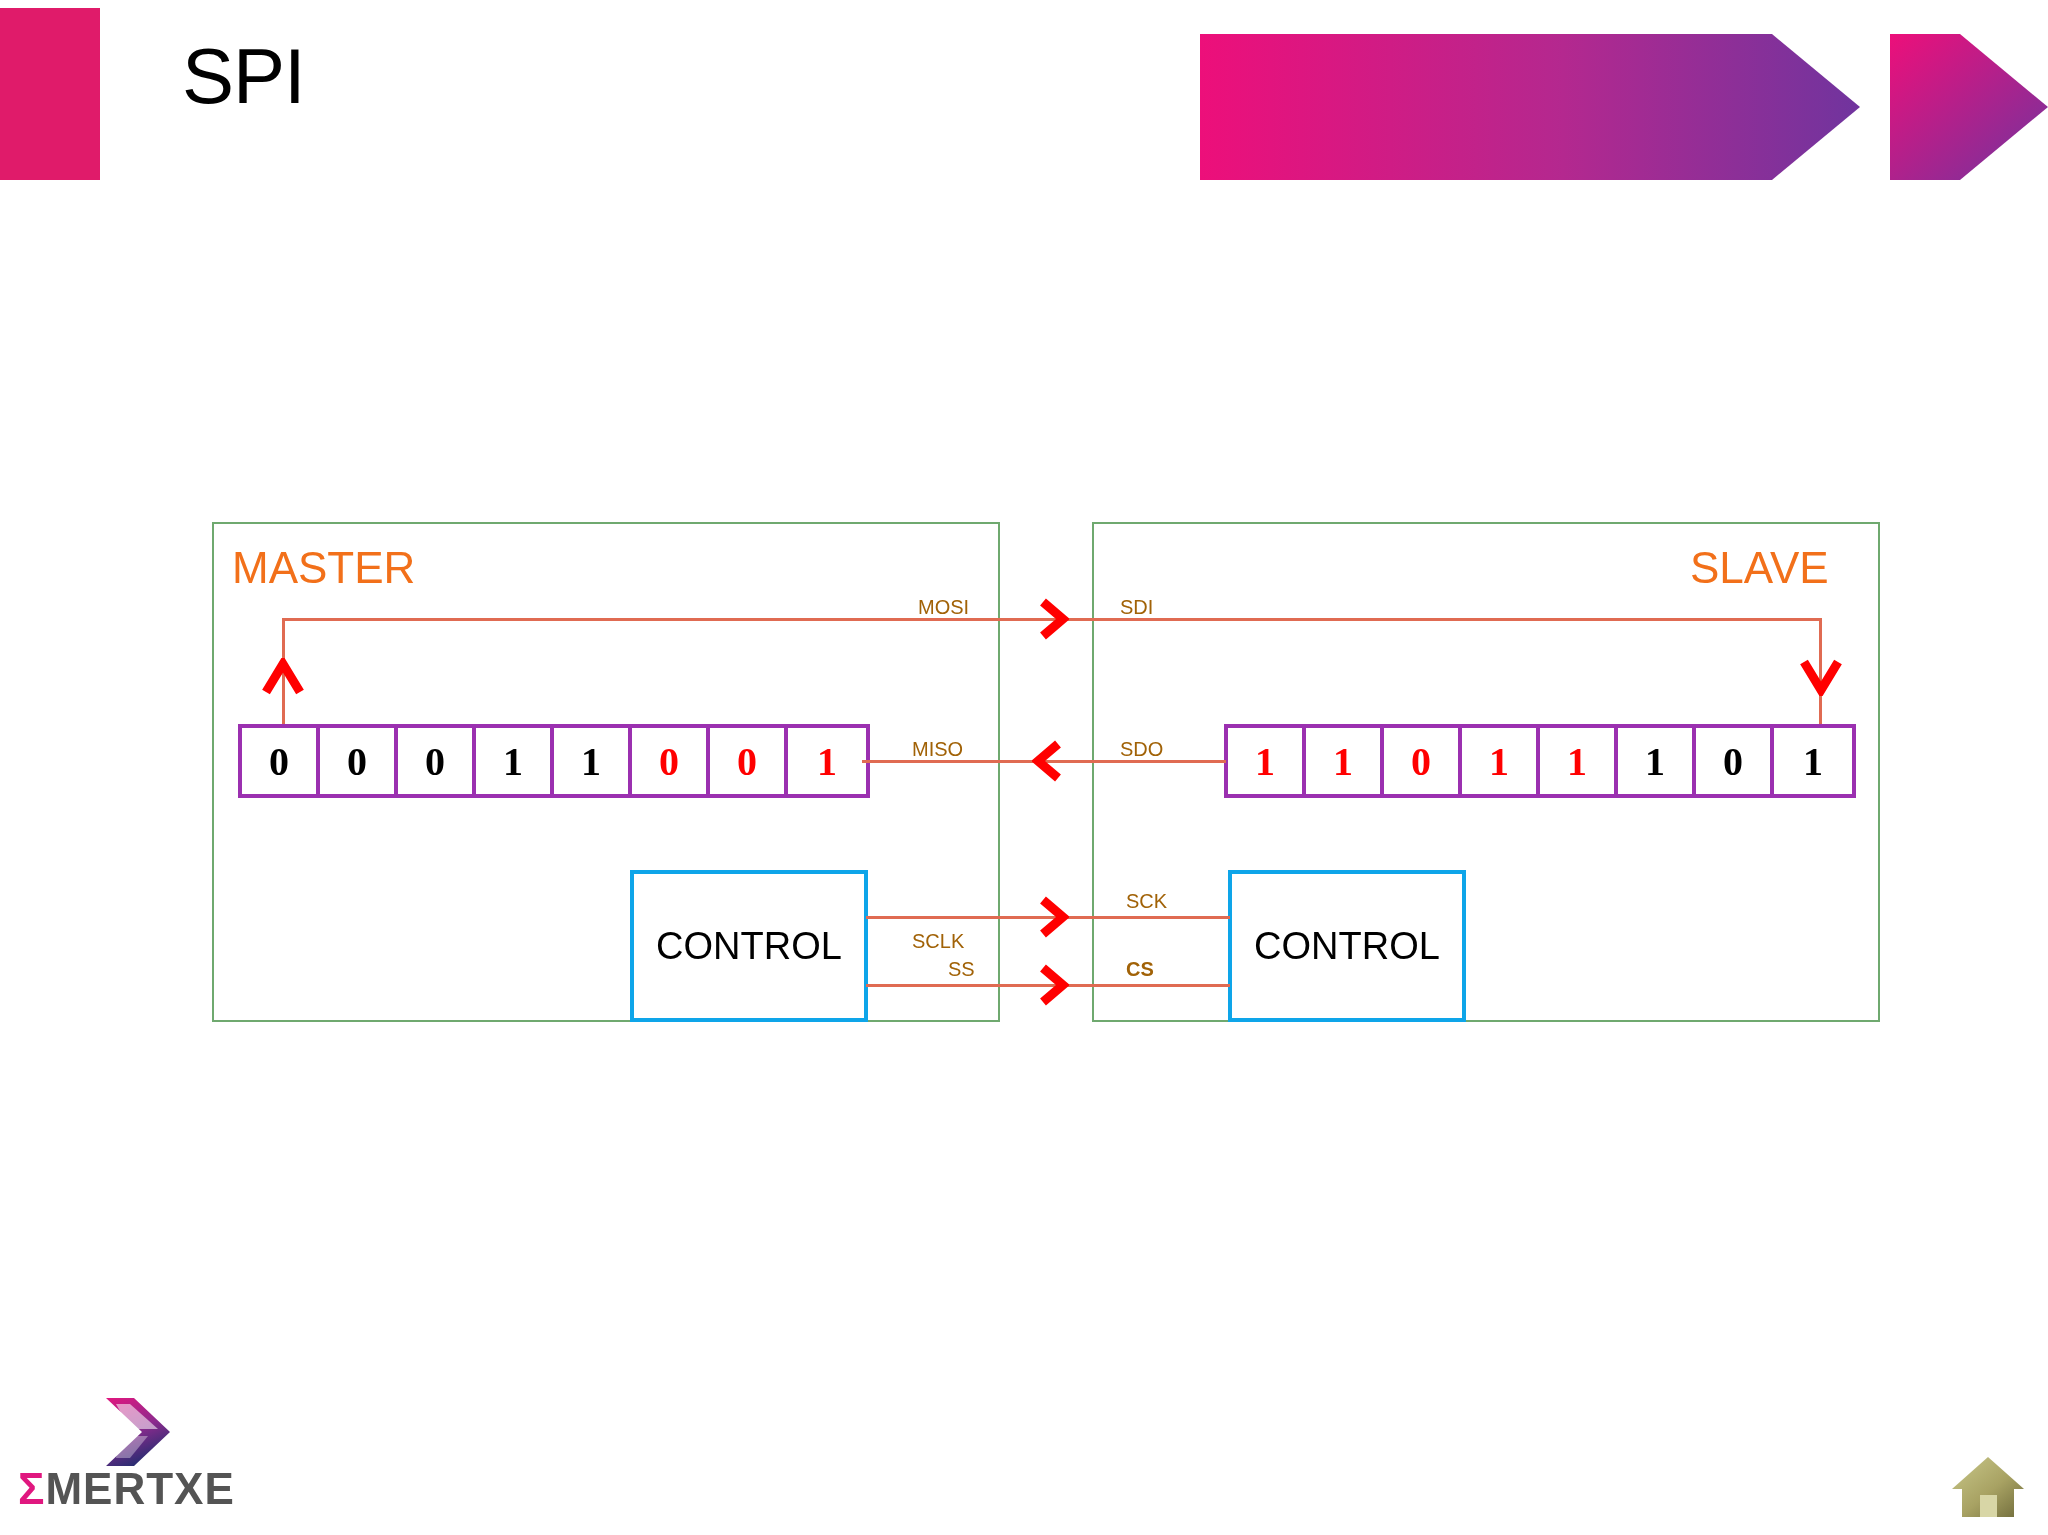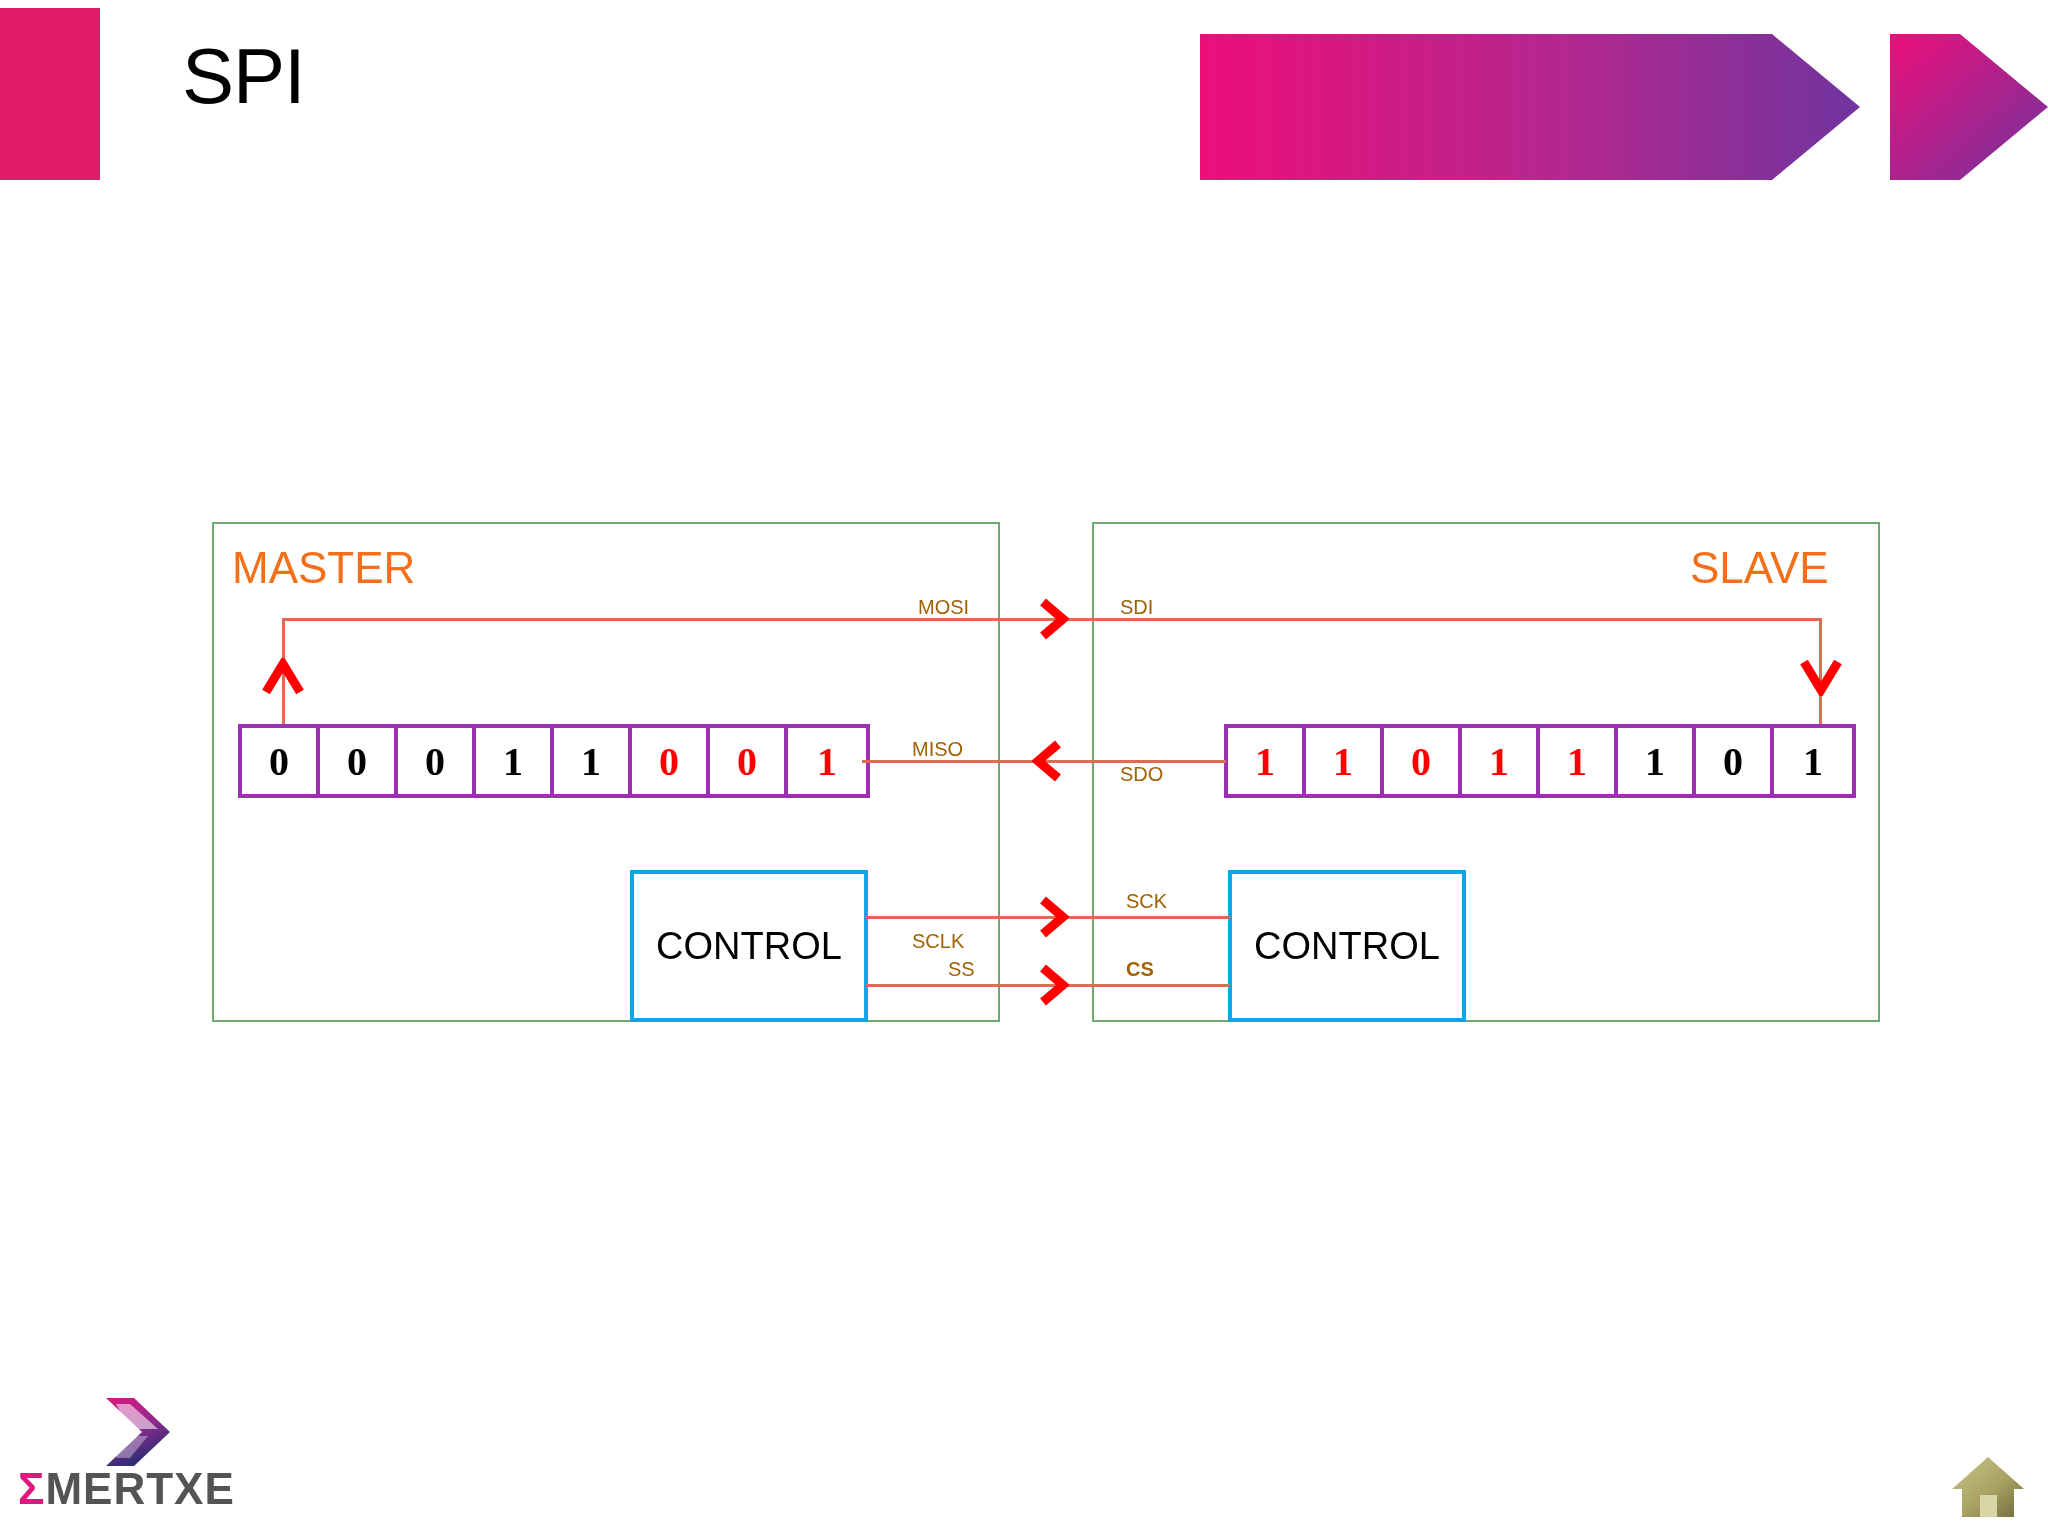--- a/index.html
+++ b/index.html
@@ -235,21 +235,21 @@
         <div class="reg-cell">1</div>
       </div>
 
     <div class="wire h" style="left:862px; top:760px; width:364px;"></div>
 
     <svg class="arrow" style="left:1032px; top:740px; width:32px; height:42px;" viewBox="0 0 32 42">
       <polyline points="26,4 6,21 26,38" fill="none" stroke="#FF0000" stroke-width="9" stroke-linecap="butt" stroke-linejoin="miter"></polyline>
     </svg>
 
     <div class="sig-label" style="left:912px; top:738px;">MISO</div>
-    <div class="sig-label" style="left:1120px; top:738px;margin-top:25px;">SDO</div>
+    <div class="sig-label" style="left:1120px; top:738px;">SDO</div>
 
     <div class="control-box" id="master-control">CONTROL</div>
     <div class="control-box" id="slave-control">CONTROL</div>
 
     <div class="wire h" style="left:866px; top:916px; width:364px;"></div>
     <svg class="arrow" style="left:1037px; top:896px; width:32px; height:42px;" viewBox="0 0 32 42">
       <polyline points="6,4 26,21 6,38" fill="none" stroke="#FF0000" stroke-width="9" stroke-linecap="butt" stroke-linejoin="miter"></polyline>
     </svg>
     <div class="sig-label" style="left:912px; top:890px;margin-top:40px;">SCLK</div>
     <div class="sig-label" style="left:1126px; top:890px;">SCK</div>

